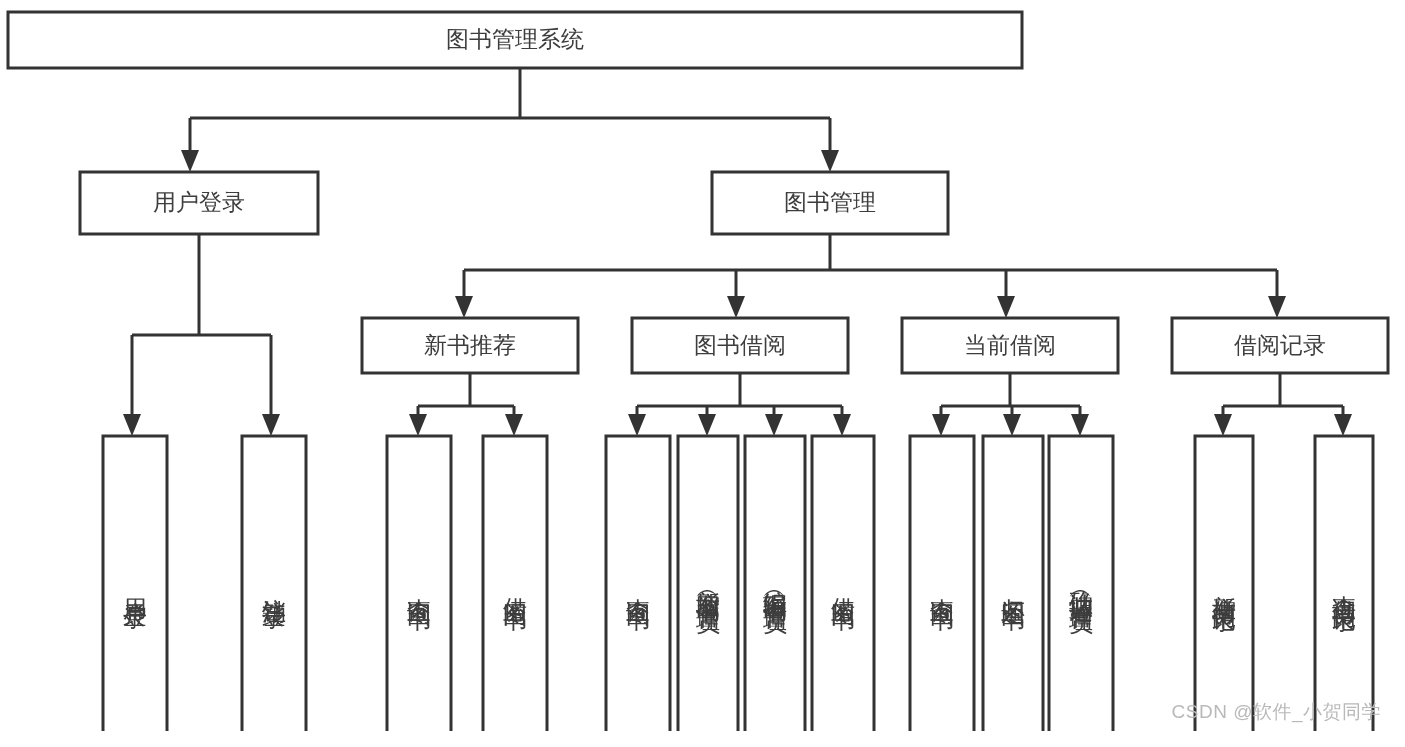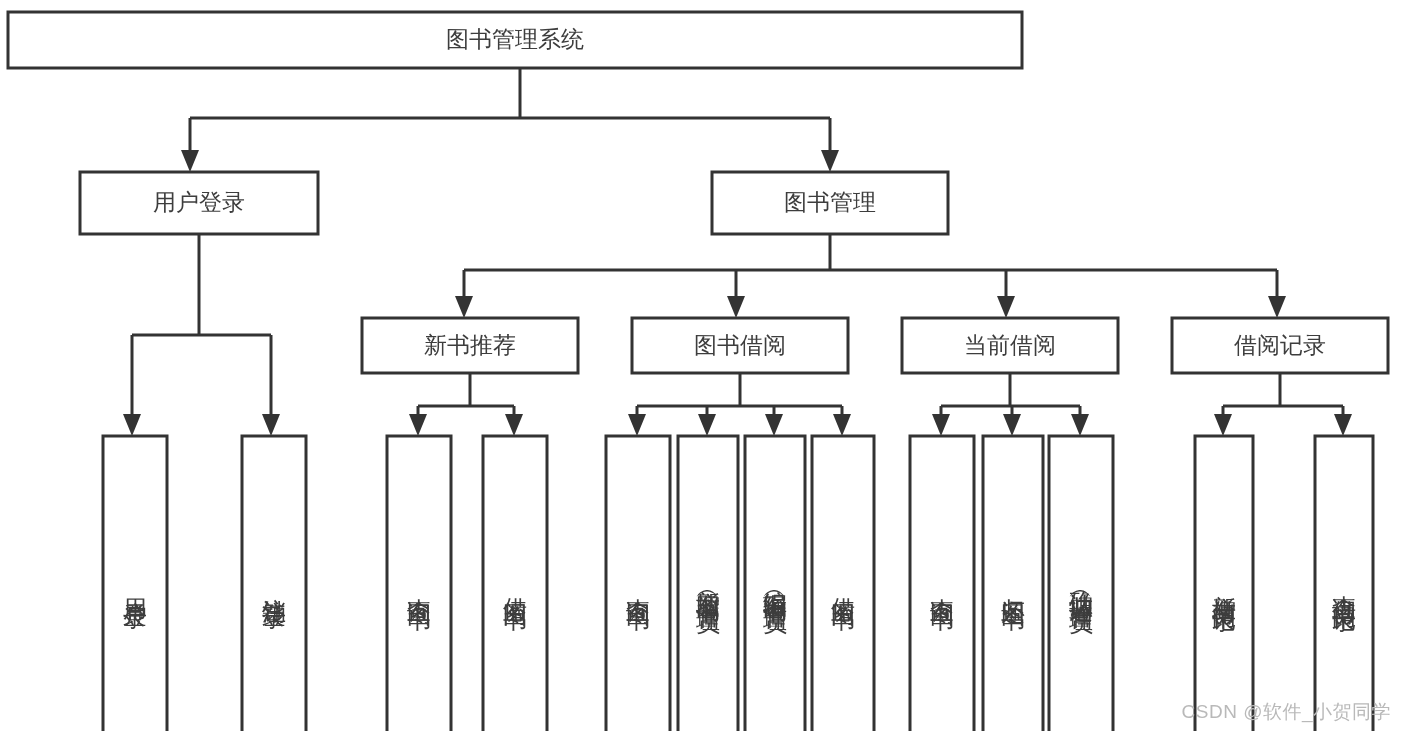--- a/index.html
+++ b/index.html
@@ -57,21 +57,21 @@
     letter-spacing: 3px;
     color: #3d3d3d;
     font-family: "Liberation Sans", "DejaVu Sans", sans-serif;
     font-size: 24px;
     line-height: 1;
     pointer-events: none;
     white-space: nowrap;
   }
   .watermark {
     position: absolute;
-    right: 14px;
+    right: 24px;
     bottom: 6px;
     color: #b9b9b9;
     font-family: "Liberation Sans", "DejaVu Sans", sans-serif;
     font-size: 19px;
     letter-spacing: 0.5px;
     user-select: none;
   }
 </style>
 </head>
 <body>

